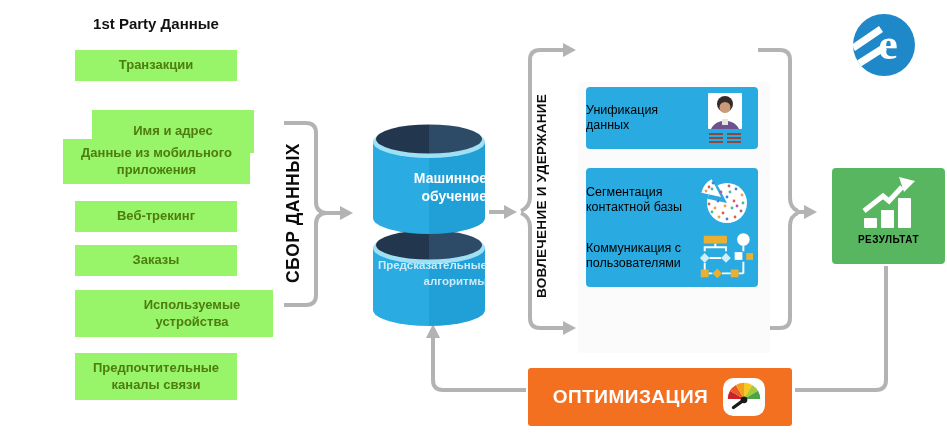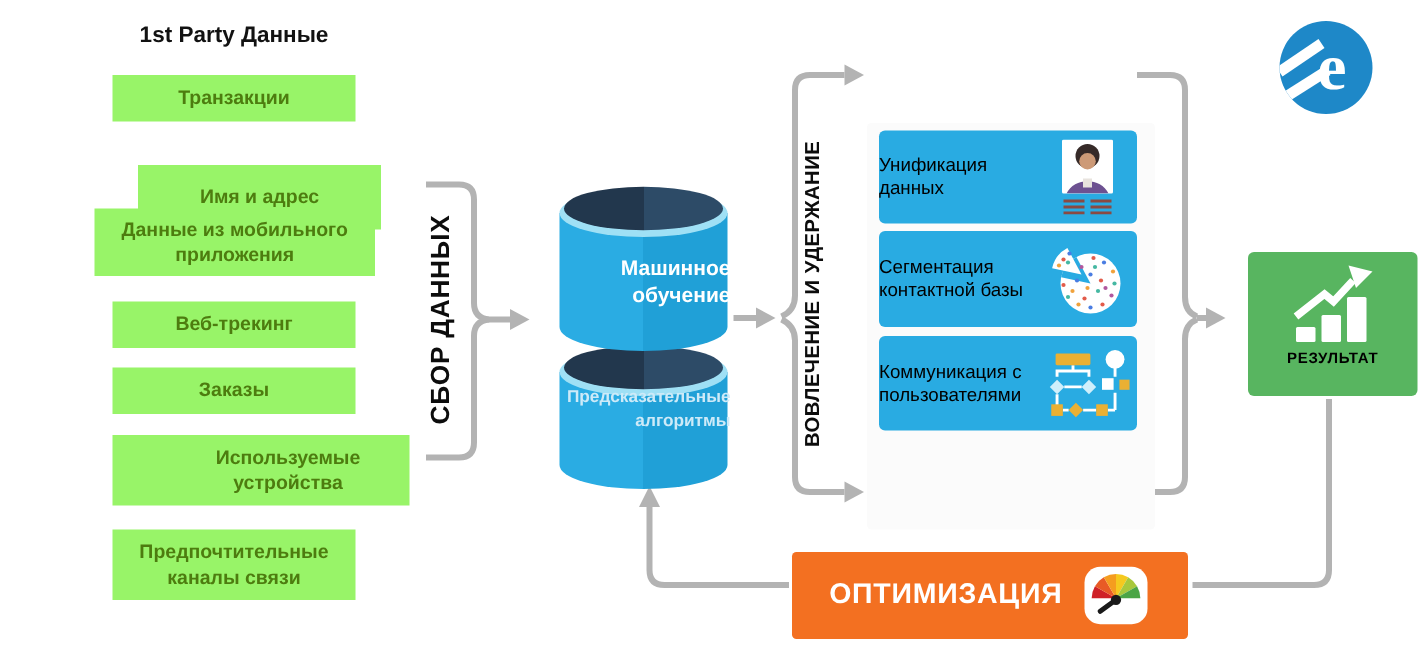--- a/index.html
+++ b/index.html
@@ -30,21 +30,21 @@
   
   .cyl{left:371px;top:114px;width:116px;height:218px;}
   .cyl-label{position:absolute;left:371px;width:116px;text-align:right;font-weight:700;line-height:1.25;}
   .cyl-top-label{top:170px;font-size:14px;color:#ffffff;}
   .cyl-bottom-label{top:258px;font-size:11.5px;color:#cdeaf8;line-height:1.35;}
   
   .panel{left:578px;top:82px;width:192px;height:271px;background:#fbfbfb;border-radius:3px;}
   .bbox{position:absolute;left:586px;width:172px;background:var(--cyan);border-radius:4px;
         display:flex;align-items:center;}
   .b1{top:87px;height:62px;}
-  .b2{top:154px;height:64px;justify-content:center;}
+  .b2{top:168px;height:64px;justify-content:center;}
   .b3{top:224px;height:63px;}
   .btext{flex:1;padding-left:0;font-size:12.5px;font-weight:400;color:#000000;line-height:1.2;}
   .bicon{width:58px;display:flex;justify-content:center;align-items:center;margin-right:4px;}
   
   .result{left:832px;top:168px;width:113px;height:96px;background:var(--result-green);border-radius:4px;
           display:flex;flex-direction:column;align-items:center;justify-content:flex-start;}
   .result-label{font-size:10px;font-weight:700;color:#000000;letter-spacing:.5px;margin-top:2px;}
   
   .optim{left:528px;top:368px;width:264px;height:58px;background:var(--optimization-orange);border-radius:3px;
          display:flex;align-items:center;justify-content:center;gap:13px;}

